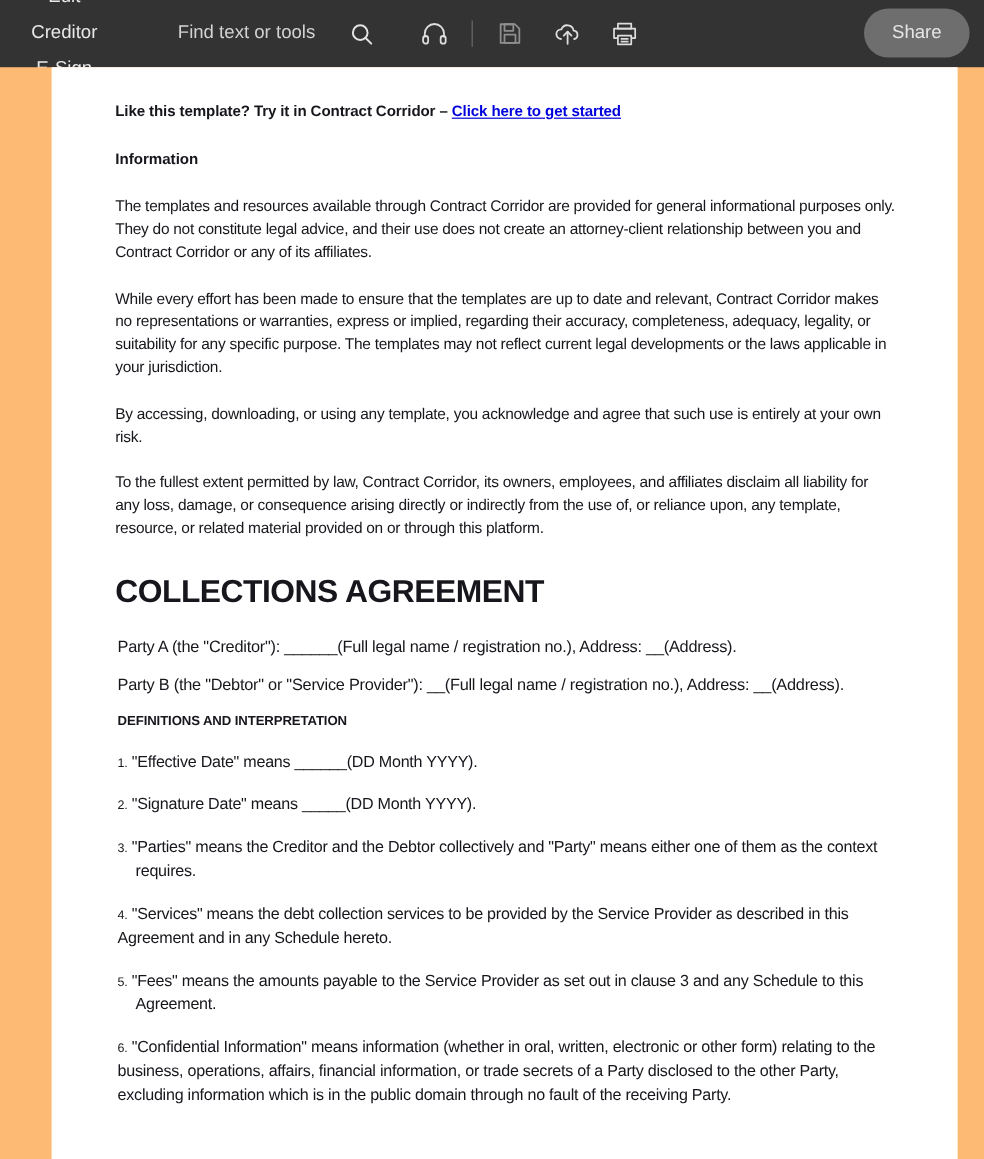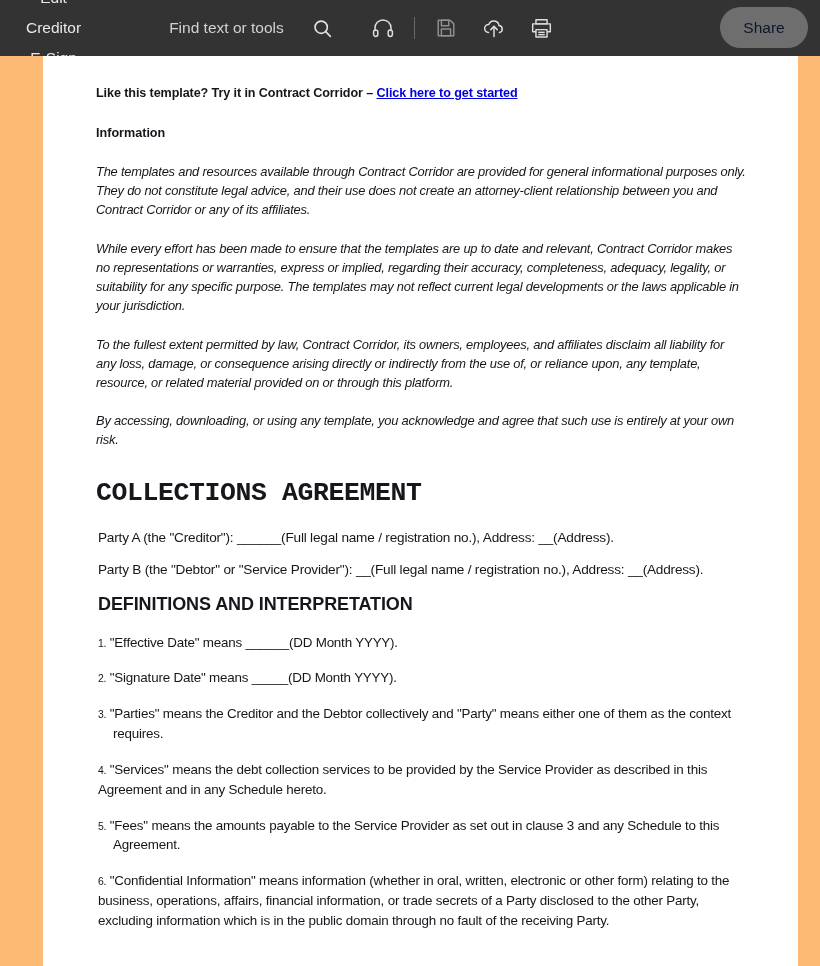--- a/index.html
+++ b/index.html
@@ -34,21 +34,21 @@
   .menu-item {
     color: #e8e8e8;
     font-size: 15.5px;
     padding: 6px 12px;
     cursor: default;
     white-space: nowrap;
   }
   .search-group {
     display: flex;
     align-items: center;
-    margin-left: 76px;
+    margin-left: 55px;
     gap: 22px;
     text-align: right;
   }
   .search-placeholder {
     color: #d2d2d2;
     font-size: 15.5px;
     white-space: nowrap;
   }
   .icon-btn {
     display: flex;
@@ -69,21 +69,21 @@
     background: #6a6a6a;
   }
   .share-btn {
     position: absolute;
     right: 12px;
     top: 7px;
     width: 88px;
     height: 41px;
     border-radius: 21px;
     background: #6e6e6e;
-    color: #0f172a;
+    color: #e5e5e5;
     font-size: 15.5px;
     display: flex;
     align-items: center;
     justify-content: center;
     border: none;
     font-family: "Liberation Sans", sans-serif;
     cursor: pointer;
   }
 
   
@@ -121,41 +121,39 @@
     text-decoration: underline;
     font-weight: bold;
   }
   .disclaimer-heading {
     font-size: 12.6px;
     font-weight: bold;
     margin: 0 0 22px 0;
   }
   .disclaimer-p {
     font-size: 12.9px;
-    font-style: italic;
     line-height: 1.49;
     margin: 0 0 19px 0;
     letter-spacing: -0.22px;
     max-width: 650px;
   }
   .doc-title {
     font-size: 26.5px;
     font-weight: bold;
     margin: 28px 0 22px 0;
     letter-spacing: -0.4px;
-    font-family: Liberation Mono, monospace;
   }
   .party-line {
     font-size: 13.6px;
     margin: 0 0 17px 0;
     letter-spacing: -0.2px;
     padding-left: 2px;
   }
   .section-heading {
-    font-size: 18px;
+    font-size: 11px;
     font-weight: bold;
     margin: 16px 0 18px 0;
     letter-spacing: -0.1px;
     padding-left: 2px;
   }
   .clause {
     font-size: 13.4px;
     line-height: 1.48;
     margin: 0 0 16px 0;
     letter-spacing: -0.2px;
@@ -241,22 +239,22 @@
   <div class="page doc-text">
 
     <p class="promo-line">
       <span>Like this template? Try it in Contract Corridor – </span><a class="promo-link" href="#">Click here to get started</a>
     </p>
 
     <p class="disclaimer-heading">Information</p>
 
     <p class="disclaimer-p">The templates and resources available through Contract Corridor are provided for general informational purposes only. They do not constitute legal advice, and their use does not create an attorney-client relationship between you and Contract Corridor or any of its affiliates.</p>
     <p class="disclaimer-p">While every effort has been made to ensure that the templates are up to date and relevant, Contract Corridor makes no representations or warranties, express or implied, regarding their accuracy, completeness, adequacy, legality, or suitability for any specific purpose. The templates may not reflect current legal developments or the laws applicable in your jurisdiction.</p>
+    <p class="disclaimer-p">By accessing, downloading, or using any template, you acknowledge and agree that such use is entirely at your own risk.</p>
     <p class="disclaimer-p">To the fullest extent permitted by law, Contract Corridor, its owners, employees, and affiliates disclaim all liability for any loss, damage, or consequence arising directly or indirectly from the use of, or reliance upon, any template, resource, or related material provided on or through this platform.</p>
-    <p class="disclaimer-p">By accessing, downloading, or using any template, you acknowledge and agree that such use is entirely at your own risk.</p>
 
     <h1 class="doc-title">COLLECTIONS AGREEMENT</h1>
 
     <p class="party-line">Party A (the "Creditor"): ______(Full legal name / registration no.), Address: __(Address).</p>
     <p class="party-line">Party B (the "Debtor" or "Service Provider"): __(Full legal name / registration no.), Address: __(Address).</p>
 
     <h2 class="section-heading">DEFINITIONS AND INTERPRETATION</h2>
 
     <p class="clause hanging">
       <span class="clause-num">1.</span>

